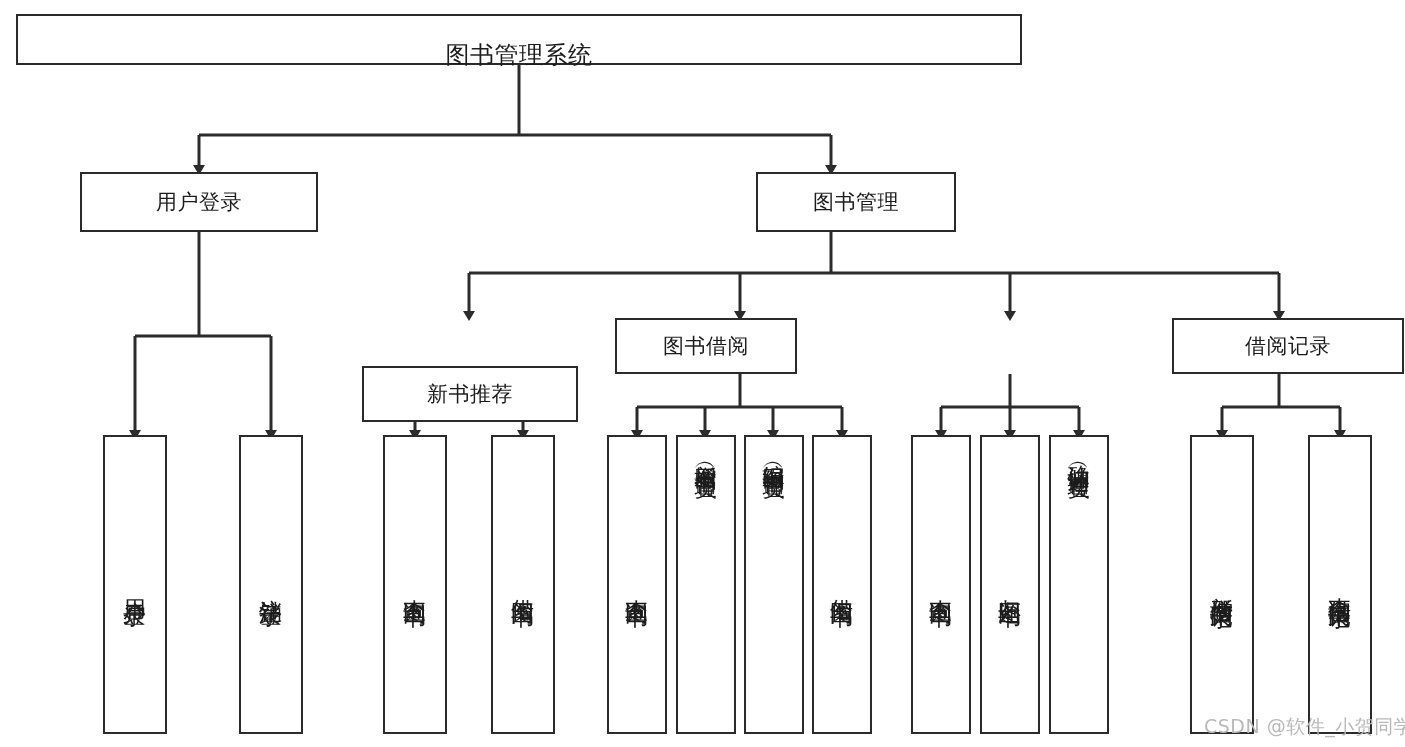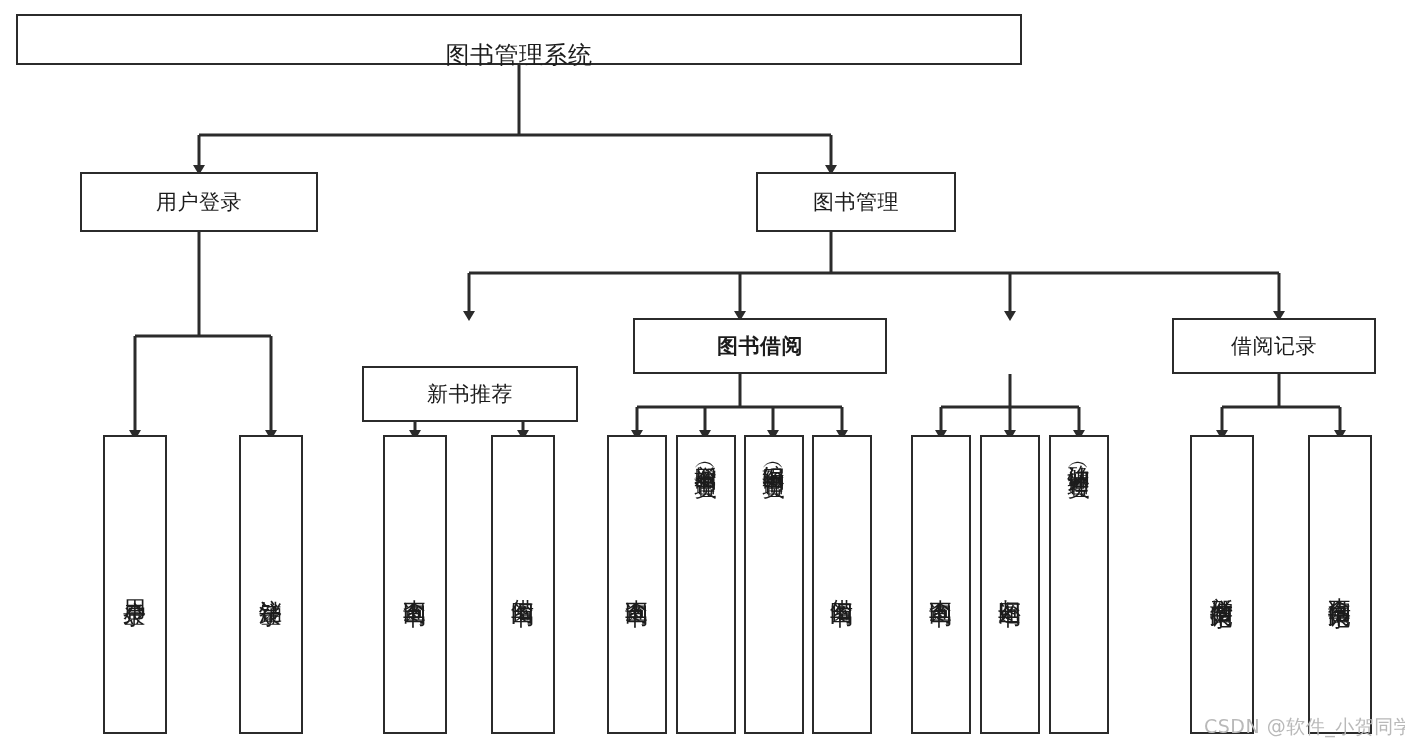--- a/index.html
+++ b/index.html
@@ -143,24 +143,24 @@
   <div class="node horizontal" style="left:80px; top:172px; width:238px; height:60px;">
     <span class="node-label">用户登录</span>
   </div>
   <div class="node horizontal" style="left:756px; top:172px; width:200px; height:60px;">
     <span class="node-label">图书管理</span>
   </div>
 
   <div class="node horizontal" style="left:362px; top:318px; width:216px; height:56px;margin-top:48px;">
     <span class="node-label">新书推荐</span>
   </div>
-  <div class="node horizontal" style="left:633px; top:318px; width:254px; height:56px;font-weight:bold;">
+  <div class="node horizontal" style="left:615px; top:318px; width:182px; height:56px;">
     <span class="node-label">图书借阅</span>
   </div>
-  <div class="node horizontal" style="left:1172px; top:318px; width:204px; height:56px;justify-content:center;">
+  <div class="node horizontal" style="left:1172px; top:318px; width:232px; height:56px;justify-content:center;">
     <span class="node-label">借阅记录</span>
   </div>
 
   <div class="node vertical centered" style="left:103px; top:435px; width:64px; height:299px;">
     <span class="node-label">用户登录</span>
   </div>
   <div class="node vertical centered" style="left:239px; top:435px; width:64px; height:299px;">
     <span class="node-label">注销登录</span>
   </div>
 

